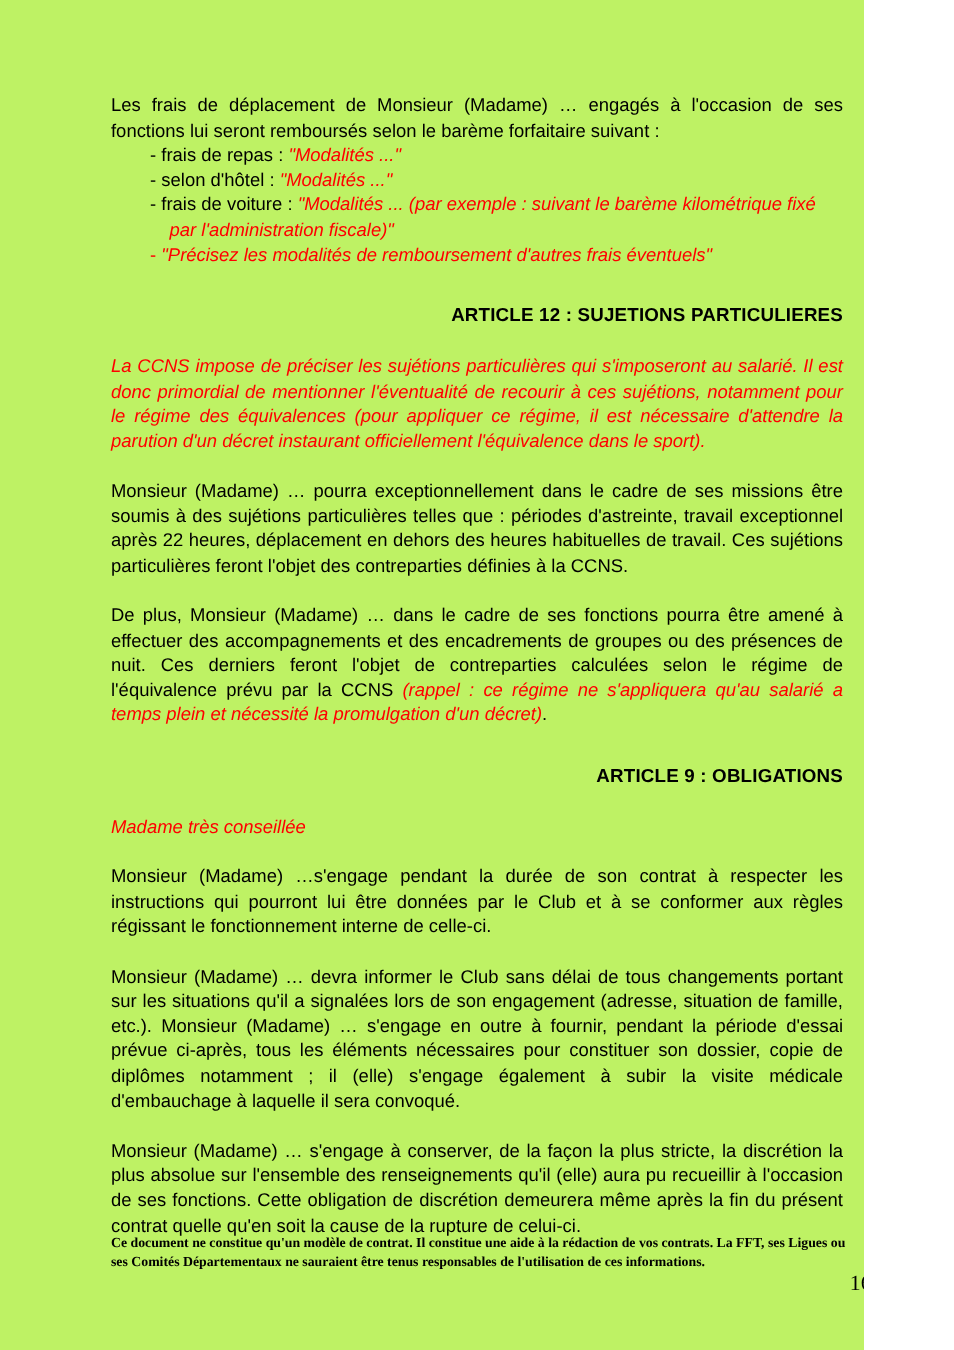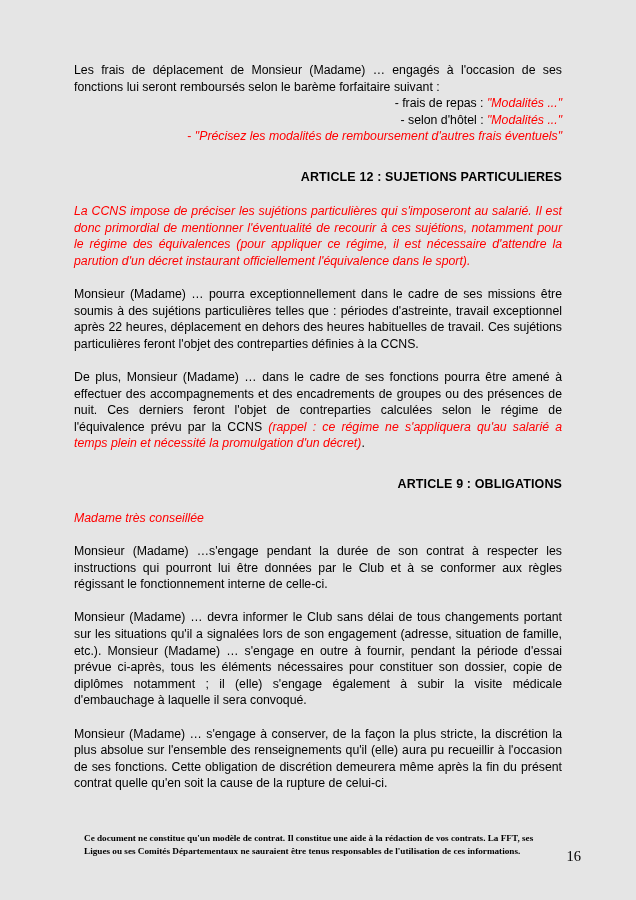--- a/index.html
+++ b/index.html
@@ -10,23 +10,23 @@
   }
   body {
     width: 636px;
     height: 900px;
     font-family: "Liberation Sans", sans-serif;
     color: #000000;
     -webkit-font-smoothing: antialiased;
   }
   .page {
     position: relative;
-    width: 636px;
+    width: 576px;
     height: 900px;
-    background: #e5e5e5;
+    background: #bef264;
     overflow: hidden;
   }
   .content {
     position: absolute;
     left: 74px;
     top: 62px;
     width: 488px;
   }
   p.body-par {
     margin: 0 0 0 0;
@@ -79,38 +79,38 @@
     list-style: none;
     margin: 0;
     padding: 0;
   }
   ul.fee-list li {
     font-size: 12.3px;
     line-height: 16.6px;
     padding-left: 39px;
     text-indent: -13px;
     color: #000000;
-    text-align: right;
+    text-align: left;
   }
   ul.fee-list li .dash { color: #000000; }
   ul.fee-list li.red-item { color: #FF0000; }
   ul.fee-list li.red-item .dash { color: #FF0000; }
   ul.fee-list li.wrap-item {
     padding-left: 39px;
     text-indent: -13px;
   }
 
   .footer {
     position: absolute;
     left: 74px;
     top: 822px;
     width: 492px;
   }
   .footer-text {
-    margin: 10px;
+    margin: 0;
     font-family: "Liberation Serif", serif;
     font-weight: bold;
     font-size: 9.2px;
     line-height: 12.6px;
     color: #000000;
     text-align: left;
   }
   .page-number {
     position: absolute;
     left: 15px;
@@ -133,20 +133,24 @@
     <p class="body-par">Les frais de déplacement de Monsieur (Madame) … engagés à l'occasion de ses fonctions lui seront remboursés selon le barème forfaitaire suivant :</p>
 
     <ul class="fee-list">
       <li>
         <span class="dash">-</span>
         <span>frais de repas : </span><em class="red-quote">"Modalités ..."</em>
       </li>
       <li>
         <span class="dash">-</span>
         <span>selon d'hôtel : </span><em class="red-quote">"Modalités ..."</em>
+      </li>
+      <li class="wrap-item">
+        <span class="dash">-</span>
+        <span>frais de voiture : </span><em class="red-quote">"Modalités ... (par exemple : suivant le barème kilométrique fixé par l'administration fiscale)"</em>
       </li>
       <li class="red-item">
         <span class="dash">-</span>
         <span></span><em class="red-quote">"Précisez les modalités de remboursement d'autres frais éventuels"</em>
       </li>
     </ul>
 
     <div class="gap-head-before"></div>
 
     <h2 class="article-heading">ARTICLE 12 : SUJETIONS PARTICULIERES</h2>

